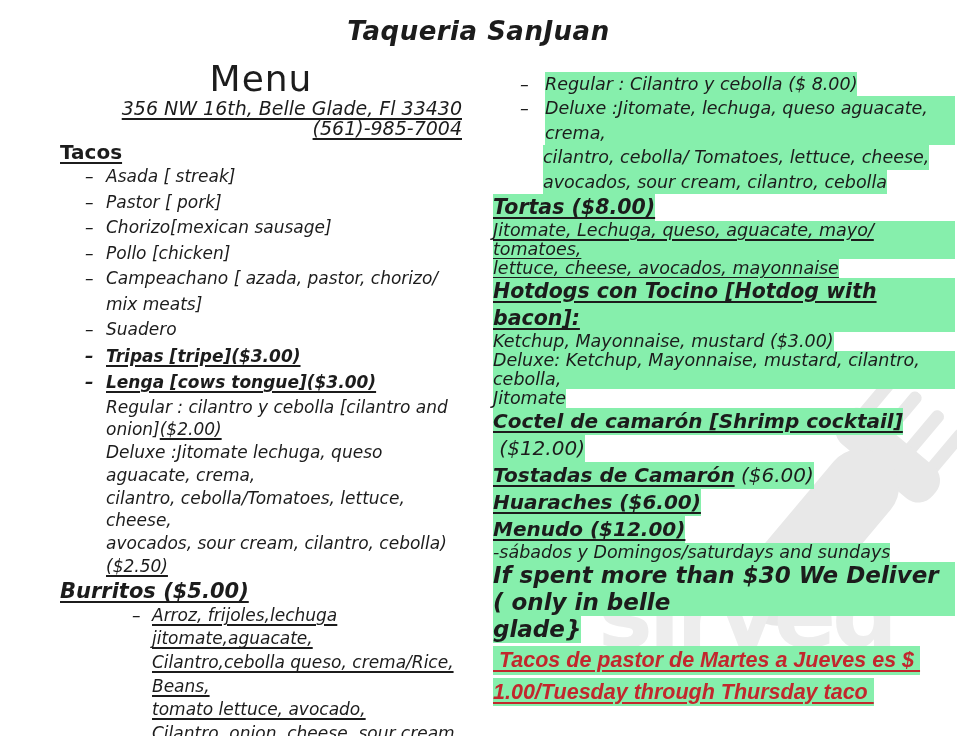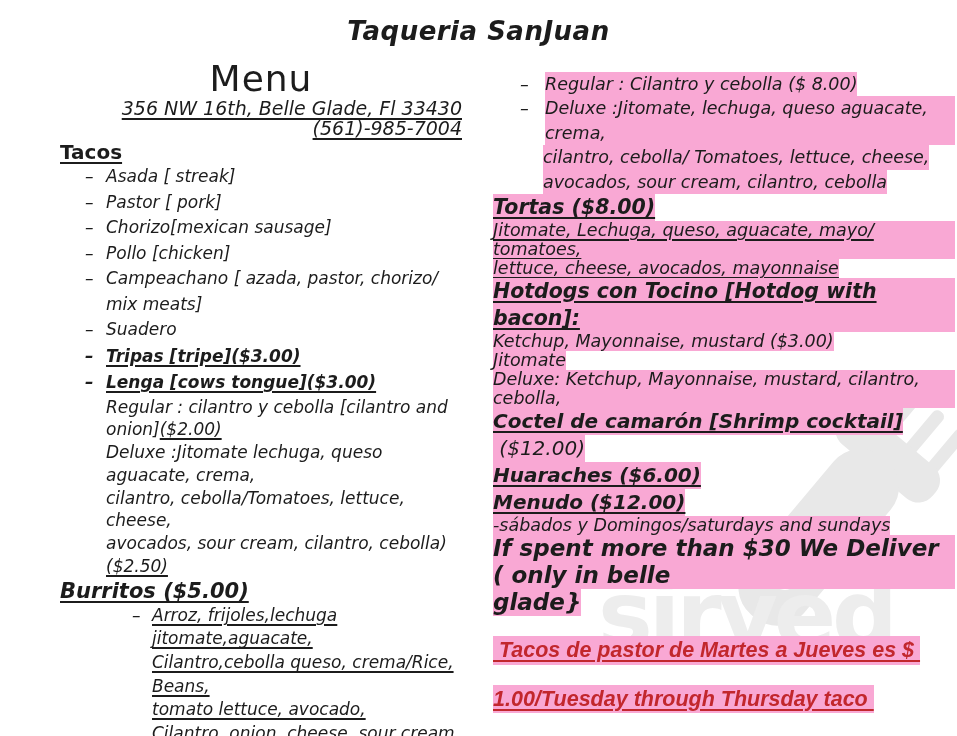--- a/index.html
+++ b/index.html
@@ -13,21 +13,21 @@
     font-family:"DejaVu Sans",sans-serif; font-weight:bold;
     font-size:92px; letter-spacing:-4px; color:#ededed; user-select:none;
   }
   .fork{ position:absolute; left:768px; top:372px; z-index:1; transform:rotate(40deg); }
   
   .col{ position:absolute; z-index:2; }
   .col-left{ left:60px; top:60px; width:402px; }
   .col-right{ left:493px; top:72px; width:462px; }
   .hand{ font-style:italic; }
   .u{ text-decoration:underline; text-underline-offset:3px; text-decoration-thickness:1.5px; }
-  .mask{ background:#f9a8d4; display:inline-block; }
+  .mask{ background:#86efac; display:inline-block; }
   .pre{ white-space:pre-wrap; }
 
   .page-title{
     position:absolute; left:0; top:16px; width:957px; text-align:center; z-index:2;
     font-size:26px; font-weight:bold; font-style:italic; letter-spacing:0.5px;
   }
   .menu-h{ font-size:36px; line-height:38px; text-align:center; letter-spacing:1px; }
   .center-line{ text-align:right; font-size:19px; line-height:20px; }
   .sec-h{ font-size:20px; line-height:24px; font-weight:bold; margin-top:2px; }
   .row{ position:relative; padding-left:46px; font-size:17px; line-height:25.5px; font-style:italic; }
@@ -41,21 +41,21 @@
   .r-row{ position:relative; padding-left:52px; font-size:17.5px; line-height:24.4px; font-style:italic; }
   .r-row .dash{ position:absolute; left:27px; top:0; }
   .r-cont{ margin-left:50px; font-size:17.5px; line-height:24.4px; font-style:italic; }
   .r-sec{ font-size:20.5px; line-height:27px; font-weight:bold; font-style:italic; }
   .r-line{ font-size:17.5px; line-height:19px; font-style:italic; }
   .r-item{ font-size:20px; line-height:27px; font-style:italic; }
   .r-item .nm{ font-weight:bold; }
   .delivery{ font-size:23px; line-height:27px; font-weight:bold; font-style:italic; }
   .promo{
     font-family:"Liberation Sans",sans-serif; font-weight:bold; font-style:italic;
-    color:#c2272d; font-size:21.5px; line-height:28.5px; margin-top:20px;
+    color:#c2272d; font-size:21.5px; line-height:28.5px; margin-top:3px;
   }
 </style>
 </head>
 <body>
 
 <div class="page">
 
   <svg class="fork" width="150" height="280" viewBox="0 0 120 240" aria-hidden="true">
     <g fill="#e8e8e8">
       <rect x="14" y="0" width="11" height="54" rx="5"></rect>
@@ -109,24 +109,25 @@
     <div class="r-row"><span class="dash">–</span><span class="mask">Deluxe :Jitomate, lechuga, queso aguacate, crema,</span></div>
     <div class="r-cont"><span class="mask">cilantro, cebolla/ Tomatoes, lettuce, cheese,</span></div>
     <div class="r-cont"><span class="mask">avocados, sour cream,  cilantro, cebolla</span></div>
 
     <div class="r-sec"><span class="u mask">Tortas ($8.00)</span></div>
     <div class="r-line"><span class="u mask">Jitomate, Lechuga, queso, aguacate, mayo/ tomatoes,</span></div>
     <div class="r-line"><span class="u mask">lettuce, cheese, avocados, mayonnaise</span></div>
 
     <div class="r-sec"><span class="u mask">Hotdogs con Tocino [Hotdog with bacon]:</span></div>
     <div class="r-line"><span class="mask">Ketchup, Mayonnaise, mustard ($3.00)</span></div>
+    <div class="r-line"><span class="mask">Deluxe: Ketchup, Mayonnaise, mustard, cilantro, cebolla,</span></div>
     <div class="r-line"><span class="mask">Jitomate</span></div>
-    <div class="r-line"><span class="mask">Deluxe: Ketchup, Mayonnaise, mustard, cilantro, cebolla,</span></div>
 
     <div class="r-item"><span class="nm u mask">Coctel de camarón [Shrimp cocktail]</span><span class="mask pre"> ($12.00)</span></div>
+    <div class="r-item"><span class="nm u mask">Tostadas de Camarón</span><span class="mask pre"> ($6.00)</span></div>
     <div class="r-item"><span class="nm u mask">Huaraches ($6.00)</span></div>
     <div class="r-item"><span class="nm u mask">Menudo ($12.00)</span></div>
 
     <div class="r-line"><span class="mask">-sábados y Domingos/saturdays and sundays</span></div>
 
     <div class="delivery"><span class="mask">If spent more than $30 We Deliver ( only in belle</span></div>
     <div class="delivery"><span class="mask">glade}</span></div>
 
     <div class="promo"><span class="u mask pre"> Tacos de pastor de Martes a Jueves es $ </span></div>
     <div class="promo"><span class="u mask pre">1.00/Tuesday through Thursday taco </span></div>

